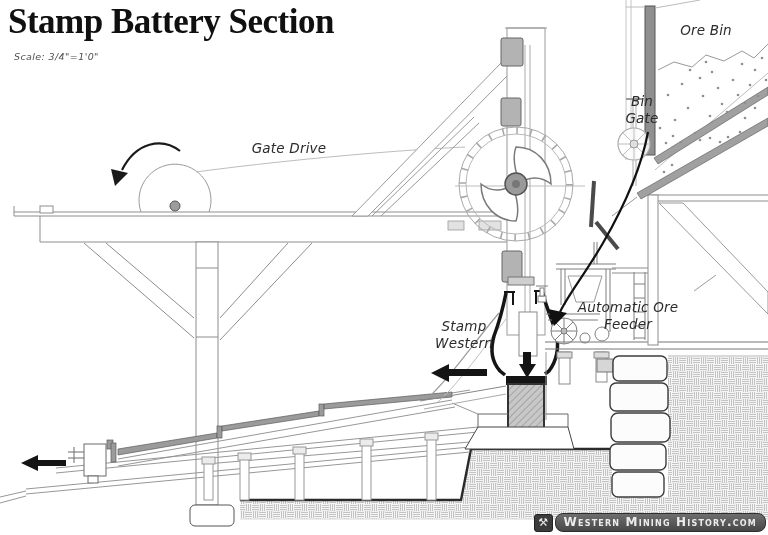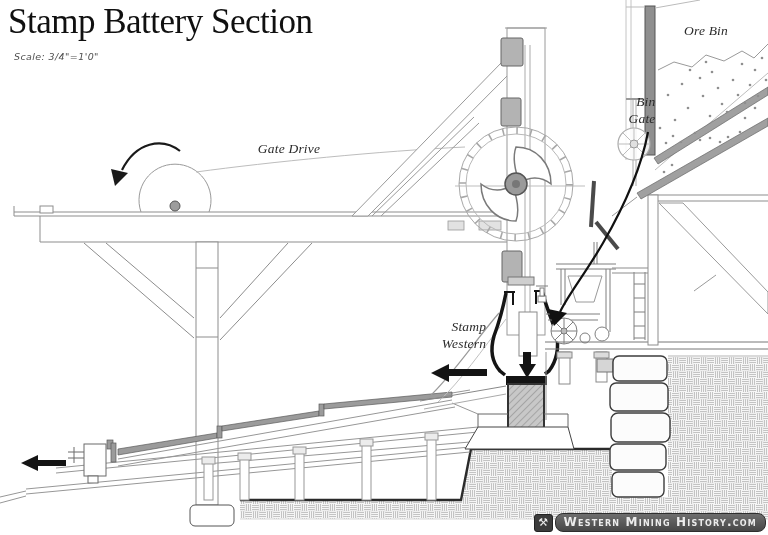--- a/index.html
+++ b/index.html
@@ -1,24 +1,24 @@
 <!DOCTYPE html>
 <html><head>
 <meta charset="utf-8">
 <style>
   html,body{margin:0;padding:0;background:#fff;}
   .stage{position:relative;width:768px;height:535px;background:#ffffff;overflow:hidden;
          font-family:"DejaVu Sans",sans-serif;}
   .stage svg{position:absolute;left:0;top:0;}
   .title{position:absolute;left:8px;top:2px;font-family:"Liberation Serif",serif;
-         font-weight:normal;font-size:35px;letter-spacing:-0.5px;color:#101010;white-space:nowrap;}
+         font-weight:bold;font-size:35px;letter-spacing:-0.5px;color:#101010;white-space:nowrap;}
   .scale{position:absolute;left:14px;top:51px;font-size:9.5px;font-style:italic;
          color:#4f4f4f;letter-spacing:0.4px;}
-  .lbl{position:absolute;transform:translateX(-50%);text-align:right;font-style:italic;
-       font-size:13.5px;color:#2b2b2b;line-height:17px;white-space:nowrap;letter-spacing:0.2px;font-family:Liberation Serif, serif;}
+  .lbl{position:absolute;transform:translateX(-50%);text-align:center;font-style:italic;
+       font-size:13.5px;color:#2b2b2b;line-height:17px;white-space:nowrap;letter-spacing:0.2px;}
   .wm{position:absolute;right:2px;bottom:3px;display:flex;align-items:center;gap:2px;}
   .wm-icon{width:17px;height:16px;background:#3c3c3c;border:1px solid #222;border-radius:3px;
            color:#ededed;font-size:11px;line-height:15px;text-align:center;}
   .wm-text{background:linear-gradient(#6e6e6e,#474747);border:1px solid #2e2e2e;color:#ececec;
            font-variant:small-caps;font-weight:bold;font-size:12px;letter-spacing:1.2px;
            padding:1px 8px 2px 8px;border-radius:8px;}
 </style>
 </head>
 <body>
 
@@ -303,20 +303,24 @@
 <div class="lbl" style="left:289px;top:140px">
   <span>Gate Drive</span>
 </div>
 <div class="lbl" style="left:706px;top:22px">
   <span>Ore Bin</span>
 </div>
 <div class="lbl" style="left:642px;top:93px">
   <span>Bin</span><br>
   <span>Gate</span>
 </div>
+<div class="lbl" style="left:628px;top:299px">
+  <span>Automatic Ore</span><br>
+  <span>Feeder</span>
+</div>
 <div class="lbl" style="left:464px;top:318px">
   <span>Stamp</span><br>
   <span>Western</span>
 </div>
 
 <div class="wm">
   <div class="wm-icon">⚒</div>
   <div class="wm-text">Western Mining History.com</div>
 </div>
 

